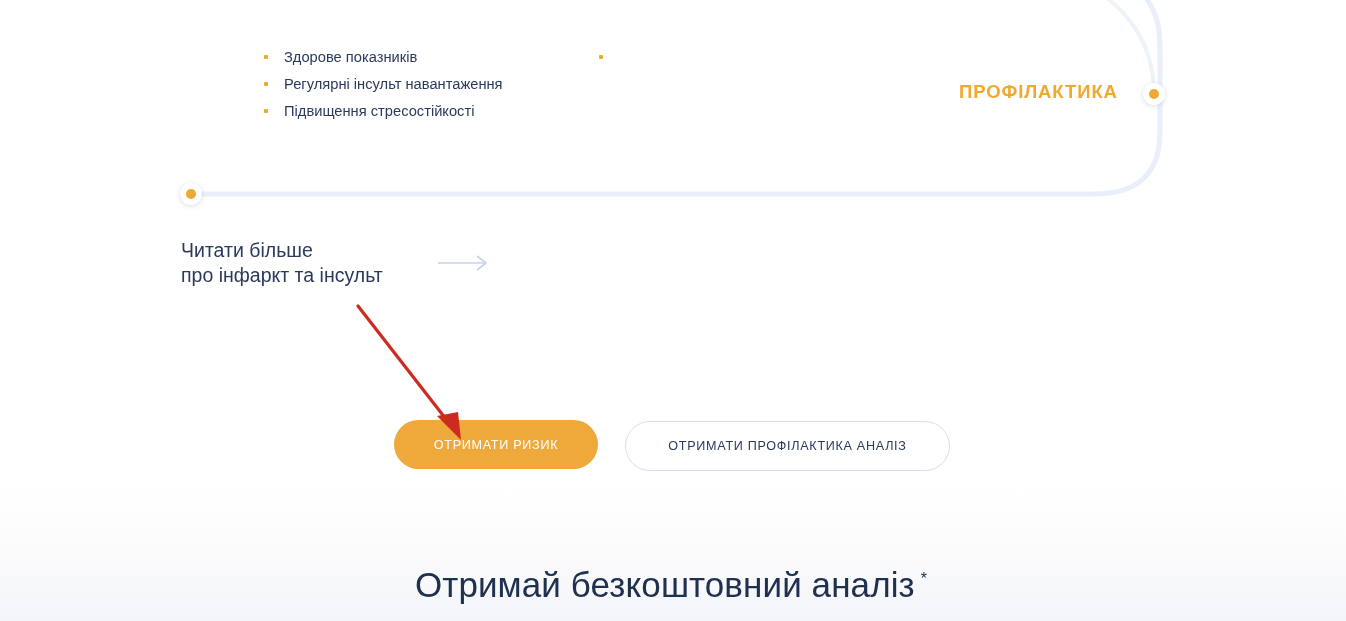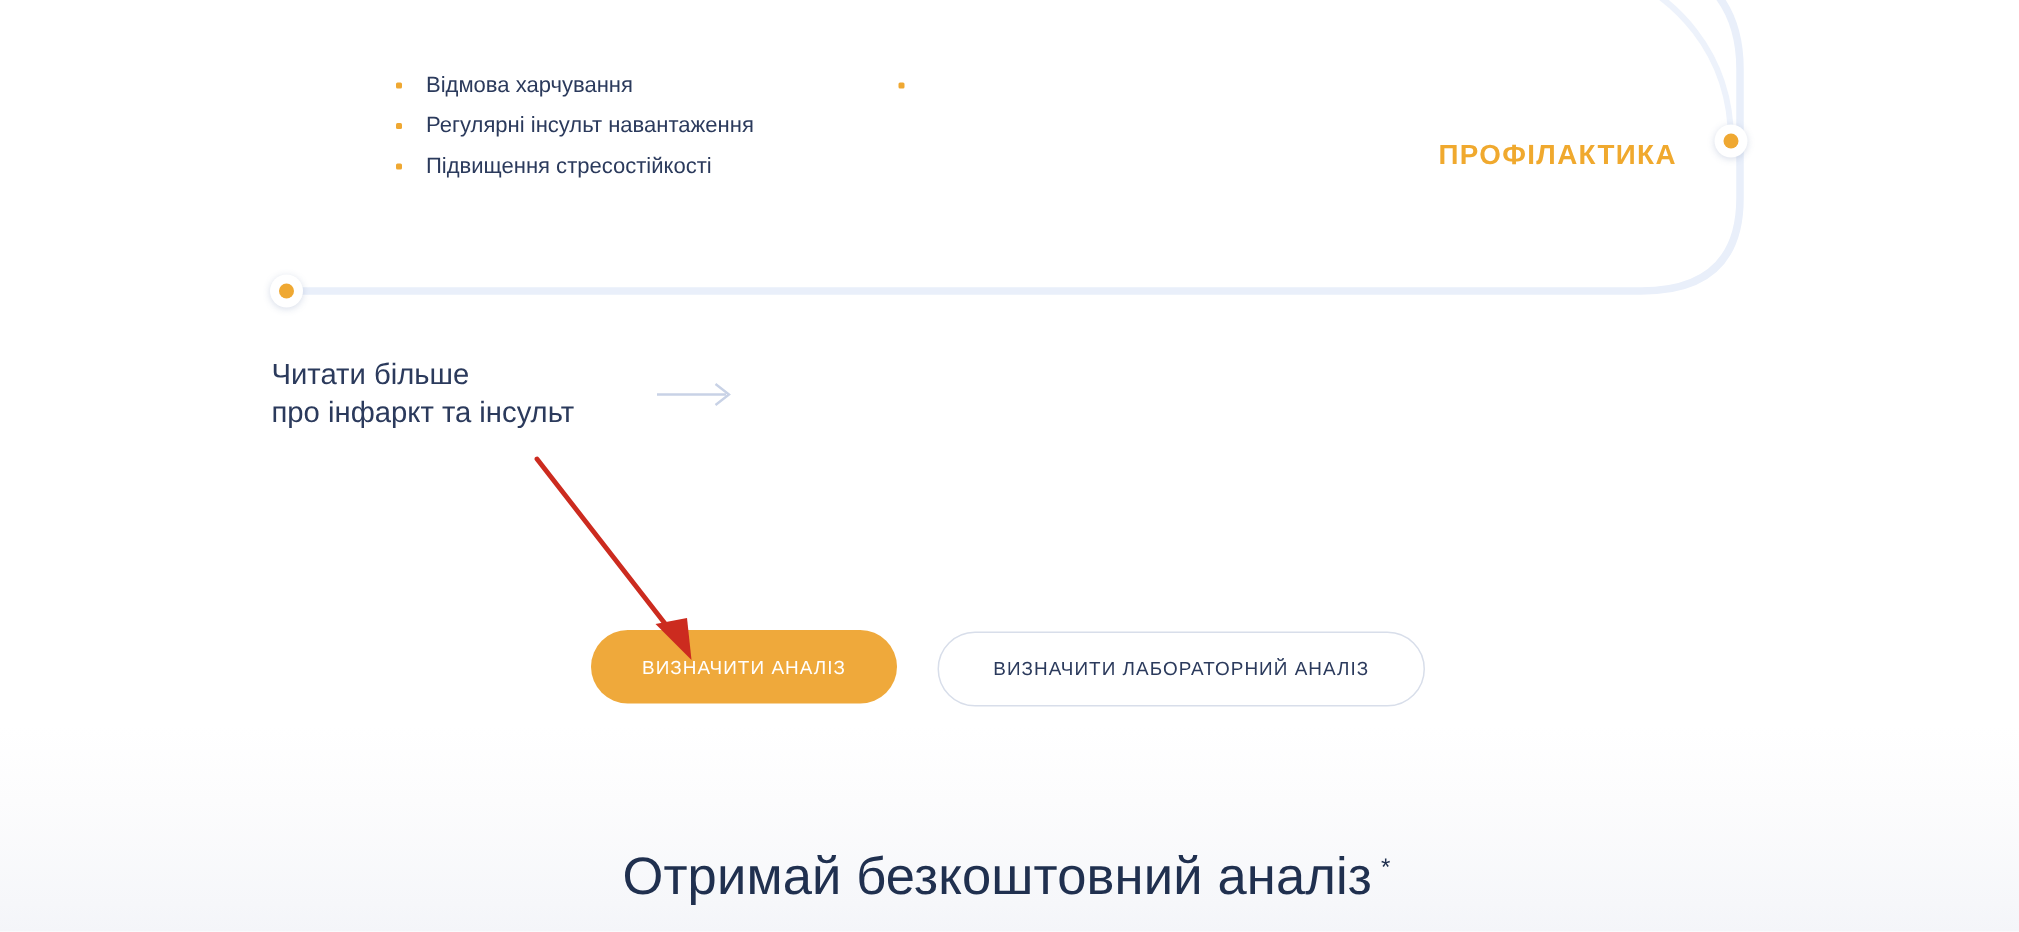--- a/index.html
+++ b/index.html
@@ -46,21 +46,21 @@
     border-radius: 50%;
     background: #EFA832;
   }
   #dot-left  { left: 180px; top: 183px; }
   #dot-right { left: 1143px; top: 83px; }
 
   
   .prevention-label {
     position: absolute;
     left: 959px;
-    top: 92px;
+    top: 81px;
     font-size: 18.5px;
     font-weight: bold;
     letter-spacing: .9px;
     color: #F0A92E;
     white-space: nowrap;
   }
 
   
   .bullets {
     position: absolute;
@@ -183,21 +183,21 @@
 
   <div id="dot-left" class="node-dot"></div>
   <div id="dot-right" class="node-dot"></div>
 
   <div class="prevention-label">ПРОФІЛАКТИКА</div>
 
   <div class="bullets" id="bullets-col-1">
     <ul class="bullet-list">
       <li class="bullet-item">
         <span class="bullet-marker"></span>
-        <span>Відмова харчування</span>
+        <span>Здорове показників</span>
       </li>
       <li class="bullet-item">
         <span class="bullet-marker"></span>
         <span>Регулярні інсульт навантаження</span>
       </li>
       <li class="bullet-item">
         <span class="bullet-marker"></span>
         <span>Підвищення стресостійкості</span>
       </li>
     </ul>
@@ -212,23 +212,23 @@
   </div>
 
   <a href="#" id="read-more-link">Читати більше
 про інфаркт та інсульт</a>
 
   <svg id="read-more-arrow" viewBox="0 0 52 22" xmlns="http://www.w3.org/2000/svg">
     <line x1="1" y1="11" x2="47" y2="11" stroke="#C8D2E6" stroke-width="1.6"></line>
     <polyline points="40,4 49,11 40,18" fill="none" stroke="#C8D2E6" stroke-width="1.6"></polyline>
   </svg>
 
-  <button id="btn-primary">ВИЗНАЧИТИ АНАЛІЗ</button>
-
-  <button id="btn-secondary">ВИЗНАЧИТИ ЛАБОРАТОРНИЙ АНАЛІЗ</button>
+  <button id="btn-primary">ОТРИМАТИ РИЗИК</button>
+
+  <button id="btn-secondary">ОТРИМАТИ ПРОФІЛАКТИКА АНАЛІЗ</button>
 
   <svg id="annotation-arrow" viewBox="0 0 140 155" xmlns="http://www.w3.org/2000/svg">
     <line x1="13" y1="11" x2="111" y2="137" stroke="#CC2B1F" stroke-width="3.2" stroke-linecap="round"></line>
     <polygon points="116,145 92,121 113,117" fill="#CC2B1F"></polygon>
   </svg>
 
   <div id="free-analysis-heading">
     <span>Отримай безкоштовний аналіз</span><span id="free-analysis-asterisk">*</span>
   </div>
 

